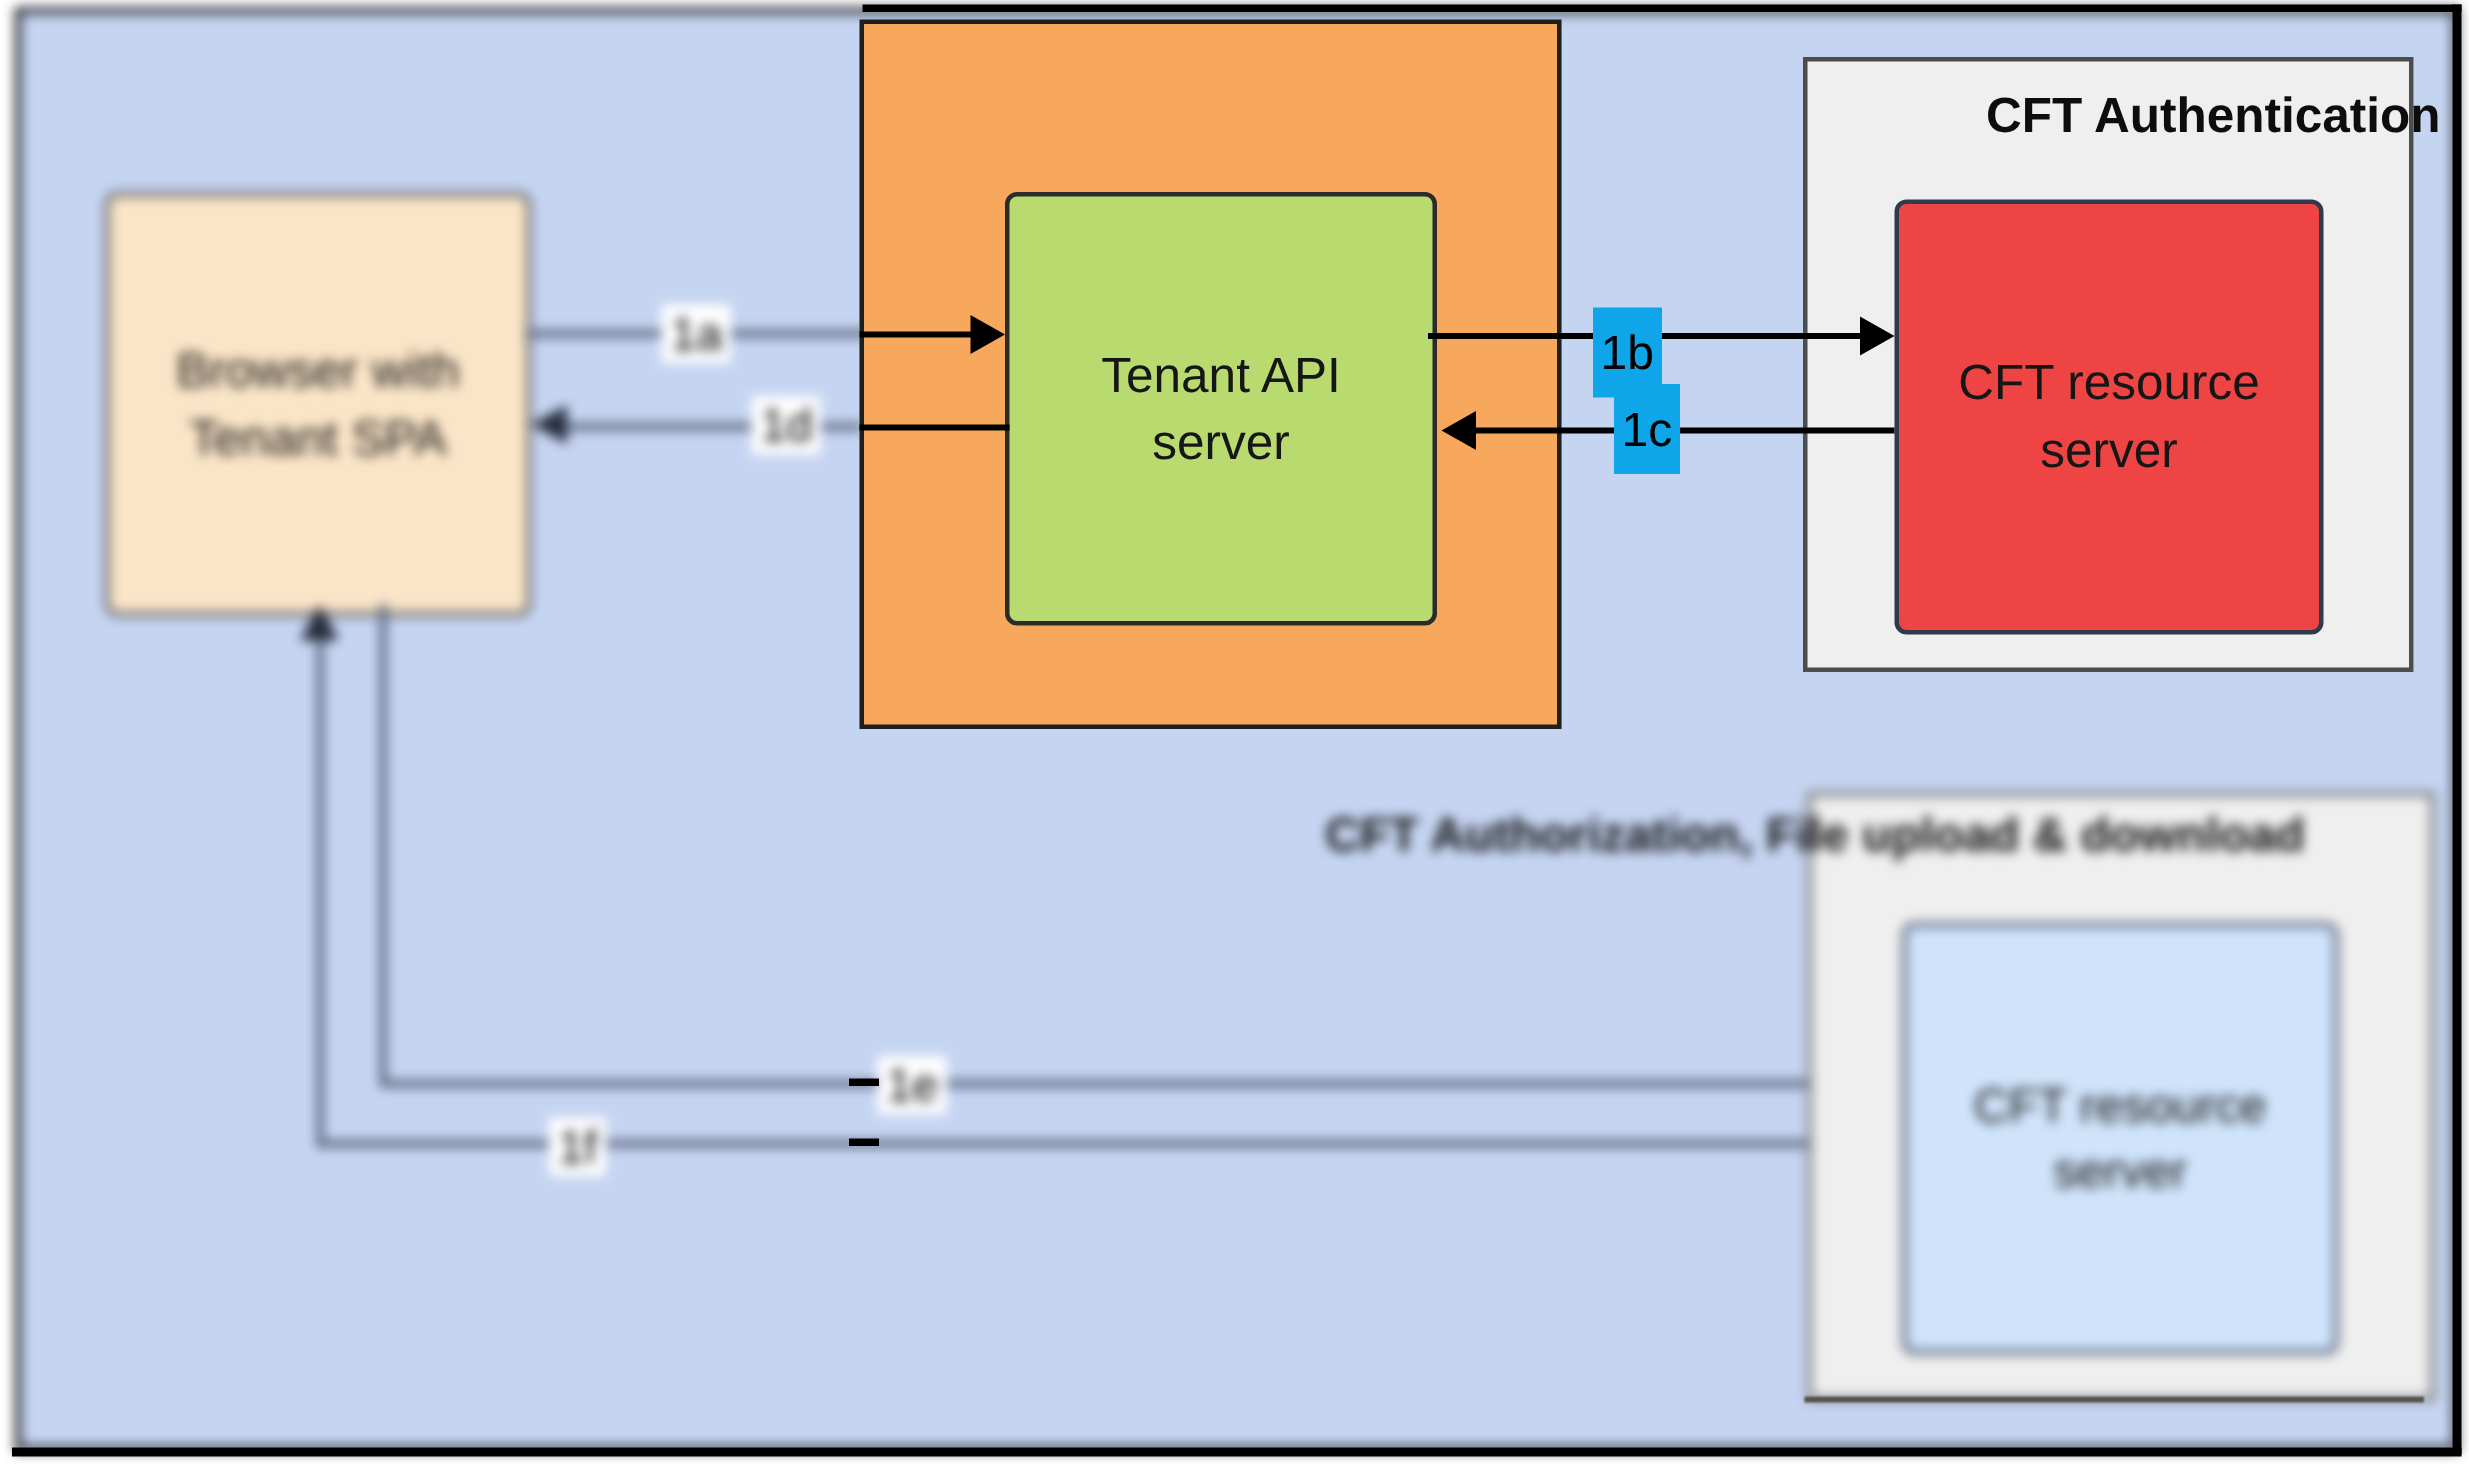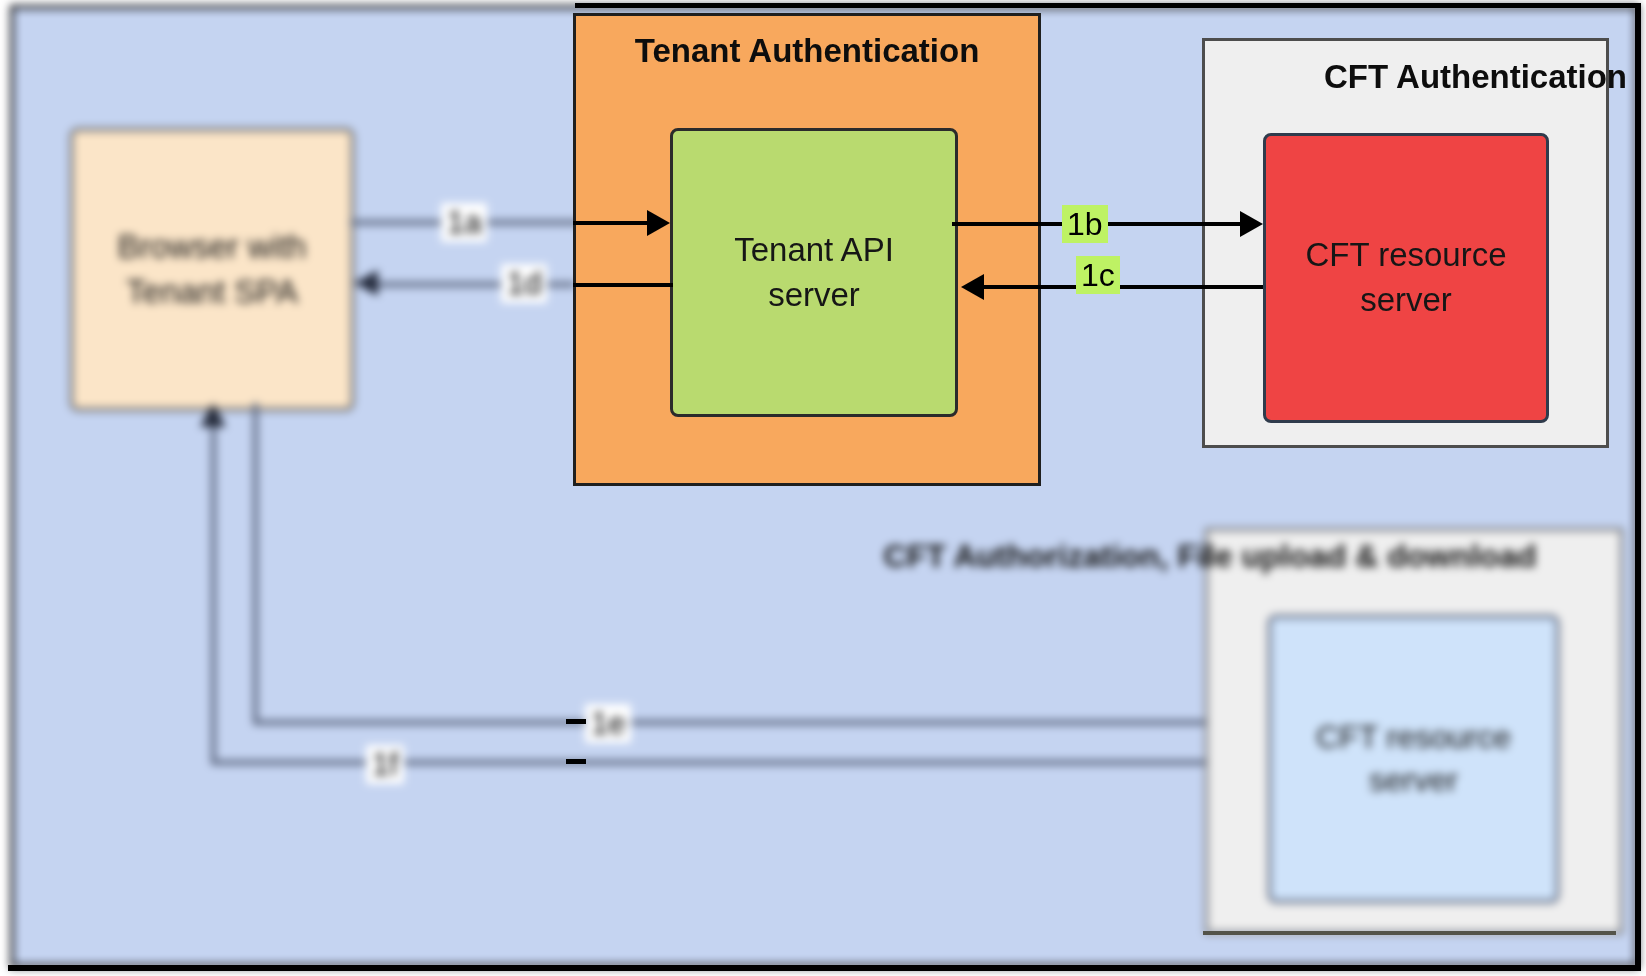--- a/index.html
+++ b/index.html
@@ -61,22 +61,22 @@
     background:#efefef;border:3px solid #4d4d4d;
   }
   .group-cft-auth-title{left:1202px;top:58px;width:451px;text-align:center;
     font-weight:bold;font-size:33px;color:#0d0d0d;margin-left:48px;}
   .node-cft-auth{
     left:1263px;top:133px;width:280px;height:284px;
     background:#ef4444;border:3px solid #2f3b4c;
   }
   .sline{background:#000000;}
   .slabel{
-    background:#bef264;color:#000000;font-size:32px;line-height:1;
-    padding:3px 5px;text-align:center;
+    background:#0ea5e9;color:#000000;font-size:32px;line-height:1;
+    padding:14px 5px;text-align:center;
   }
   .graybox-bottom-edge{left:1203px;top:931px;width:413px;height:4px;background:#54544a;filter:blur(0.6px);}
   .tick{background:#000;}
 </style>
 </head>
 <body>
 
 <div class="stage">
 
   <div class="blur-layer">
@@ -112,21 +112,20 @@
     </div>
     <div class="abs group-file-title">CFT Authorization, File upload &amp; download</div>
 
   </div>
 
   <div class="abs sharp border-top"></div>
   <div class="abs sharp border-right"></div>
   <div class="abs sharp border-bottom"></div>
 
   <div class="abs sharp group-tenant"></div>
-  <div class="abs sharp group-tenant-title">Tenant Authentication</div>
   <div class="abs sharp node node-tenant-api">
     <span>Tenant API
 server</span>
   </div>
 
   <div class="abs sharp group-cft-auth"></div>
   <div class="abs sharp group-cft-auth-title">CFT Authentication</div>
   <div class="abs sharp node node-cft-auth">
     <span>CFT resource
 server</span>

